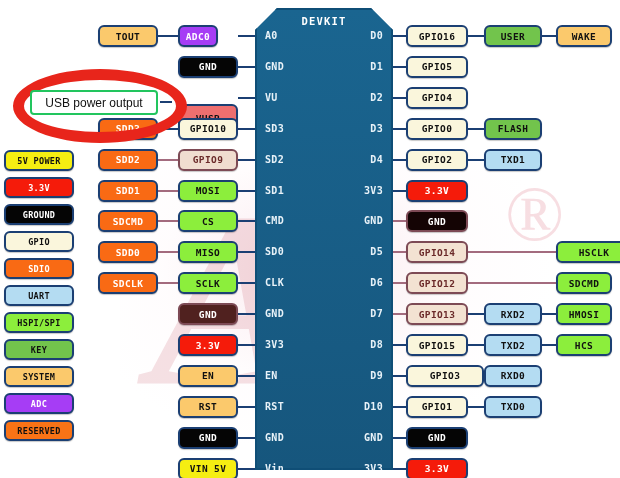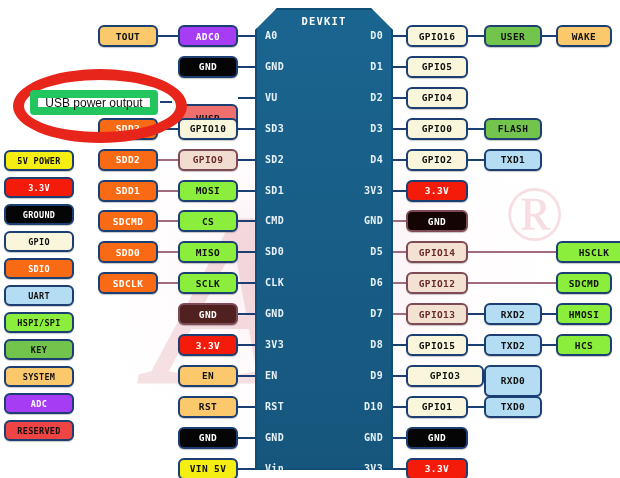--- a/index.html
+++ b/index.html
@@ -96,21 +96,21 @@
     font-size: 8.5px; font-weight: bold;
     letter-spacing: 0.3px;
     box-shadow: 0 1px 1px rgba(0,0,0,0.22);
   }
 
   
   #callout-box {
     position: absolute;
     left: 30px; top: 90px; width: 128px; height: 25px;
     background: #ffffff;
-    border: 8px solid #22c55e;
+    border: 2px solid #22c55e;
     border-radius: 4px;
     display: flex; align-items: center; justify-content: center;
     font-family: "Liberation Sans", sans-serif;
     font-size: 12px; color: #111111;
     z-index: 6;
   }
   #callout-dash {
     position: absolute; left: 160px; top: 101px;
     width: 12px; height: 2px; background: #1b3f73; z-index: 6;
   }
@@ -226,21 +226,21 @@
   <div id="col-left-1">
       <div class="pbox" style="left: 98px; width: 60px; top: 25px; height: 22px; background: rgb(251, 201, 108); color: rgb(17, 17, 17);">TOUT</div>
       <div class="pbox" style="left: 98px; width: 60px; top: 117.7px; height: 22px; background: rgb(249, 106, 20); color: rgb(255, 255, 255);">SDD3</div>
       <div class="pbox" style="left: 98px; width: 60px; top: 148.6px; height: 22px; background: rgb(249, 106, 20); color: rgb(255, 255, 255);">SDD2</div>
       <div class="pbox" style="left: 98px; width: 60px; top: 179.5px; height: 22px; background: rgb(249, 106, 20); color: rgb(255, 255, 255);">SDD1</div>
       <div class="pbox" style="left: 98px; width: 60px; top: 210.4px; height: 22px; background: rgb(249, 106, 20); color: rgb(255, 255, 255);">SDCMD</div>
       <div class="pbox" style="left: 98px; width: 60px; top: 241.3px; height: 22px; background: rgb(249, 106, 20); color: rgb(255, 255, 255);">SDD0</div>
       <div class="pbox" style="left: 98px; width: 60px; top: 272.2px; height: 22px; background: rgb(249, 106, 20); color: rgb(255, 255, 255);">SDCLK</div>
     </div>
   <div id="col-left-2">
-      <div class="pbox" style="left: 178px; width: 60px; top: 25px; height: 22px; background: rgb(166, 61, 245); color: rgb(255, 255, 255);">ADC0</div>
+      <div class="pbox" style="left: 178px; width: 40px; top: 25px; height: 22px; background: rgb(166, 61, 245); color: rgb(255, 255, 255);">ADC0</div>
       <div class="pbox" style="left: 178px; width: 60px; top: 55.9px; height: 22px; background: rgb(5, 5, 5); color: rgb(255, 255, 255);">GND</div>
       <div class="pbox" style="left: 178px; width: 60px; top: 104px; height: 29px; background: rgb(239, 111, 111); color: rgb(17, 17, 17);">VUSB</div>
       <div class="pbox" style="left: 178px; width: 60px; top: 117.7px; height: 22px; background: rgb(250, 246, 220); color: rgb(17, 17, 17);">GPIO10</div>
       <div class="pbox tinted" style="left: 178px; width: 60px; top: 148.6px; height: 22px; background: rgb(240, 221, 208); color: rgb(107, 42, 42);">GPIO9</div>
       <div class="pbox" style="left: 178px; width: 60px; top: 179.5px; height: 22px; background: rgb(140, 238, 60); color: rgb(17, 17, 17);">MOSI</div>
       <div class="pbox" style="left: 178px; width: 60px; top: 210.4px; height: 22px; background: rgb(140, 238, 60); color: rgb(17, 17, 17);">CS</div>
       <div class="pbox" style="left: 178px; width: 60px; top: 241.3px; height: 22px; background: rgb(140, 238, 60); color: rgb(17, 17, 17);">MISO</div>
       <div class="pbox" style="left: 178px; width: 60px; top: 272.2px; height: 22px; background: rgb(140, 238, 60); color: rgb(17, 17, 17);">SCLK</div>
       <div class="pbox tinted" style="left: 178px; width: 60px; top: 303.1px; height: 22px; background: rgb(80, 33, 31); color: rgb(255, 255, 255);">GND</div>
       <div class="pbox" style="left: 178px; width: 60px; top: 334px; height: 22px; background: rgb(245, 27, 10); color: rgb(255, 255, 255);">3.3V</div>
@@ -265,21 +265,21 @@
       <div class="pbox" style="left: 406px; width: 62px; top: 395.8px; height: 22px; background: rgb(250, 246, 220); color: rgb(17, 17, 17);">GPIO1</div>
       <div class="pbox" style="left: 406px; width: 62px; top: 426.7px; height: 22px; background: rgb(5, 5, 5); color: rgb(255, 255, 255);">GND</div>
       <div class="pbox" style="left: 406px; width: 62px; top: 457.6px; height: 22px; background: rgb(245, 27, 10); color: rgb(255, 255, 255);">3.3V</div>
     </div>
   <div id="col-right-2">
       <div class="pbox" style="left: 484px; width: 58px; top: 25px; height: 22px; background: rgb(114, 196, 76); color: rgb(17, 17, 17);">USER</div>
       <div class="pbox" style="left: 484px; width: 58px; top: 117.7px; height: 22px; background: rgb(114, 196, 76); color: rgb(17, 17, 17);">FLASH</div>
       <div class="pbox" style="left: 484px; width: 58px; top: 148.6px; height: 22px; background: rgb(180, 220, 242); color: rgb(17, 17, 17);">TXD1</div>
       <div class="pbox" style="left: 484px; width: 58px; top: 303.1px; height: 22px; background: rgb(180, 220, 242); color: rgb(17, 17, 17);">RXD2</div>
       <div class="pbox" style="left: 484px; width: 58px; top: 334px; height: 22px; background: rgb(180, 220, 242); color: rgb(17, 17, 17);">TXD2</div>
-      <div class="pbox" style="left: 484px; width: 58px; top: 364.9px; height: 32px; background: rgb(180, 220, 242); color: rgb(17, 17, 17);">RXD0</div>
+      <div class="pbox" style="left: 484px; width: 58px; top: 364.9px; height: 22px; background: rgb(180, 220, 242); color: rgb(17, 17, 17);">RXD0</div>
       <div class="pbox" style="left: 484px; width: 58px; top: 395.8px; height: 22px; background: rgb(180, 220, 242); color: rgb(17, 17, 17);">TXD0</div>
     </div>
   <div id="col-right-3">
       <div class="pbox" style="left: 556px; width: 56px; top: 25px; height: 22px; background: rgb(251, 201, 108); color: rgb(17, 17, 17);">WAKE</div>
       <div class="pbox" style="left: 556px; width: 76px; top: 241.3px; height: 22px; background: rgb(140, 238, 60); color: rgb(17, 17, 17);">HSCLK</div>
       <div class="pbox" style="left: 556px; width: 56px; top: 272.2px; height: 22px; background: rgb(140, 238, 60); color: rgb(17, 17, 17);">SDCMD</div>
       <div class="pbox" style="left: 556px; width: 56px; top: 303.1px; height: 22px; background: rgb(140, 238, 60); color: rgb(17, 17, 17);">HMOSI</div>
       <div class="pbox" style="left: 556px; width: 56px; top: 334px; height: 22px; background: rgb(140, 238, 60); color: rgb(17, 17, 17);">HCS</div>
     </div>
 
@@ -287,20 +287,20 @@
       <div class="lgd" style="background: rgb(245, 238, 18); color: rgb(17, 17, 17);">5V POWER</div>
       <div class="lgd" style="background: rgb(245, 27, 10); color: rgb(255, 255, 255);">3.3V</div>
       <div class="lgd" style="background: rgb(5, 5, 5); color: rgb(255, 255, 255);">GROUND</div>
       <div class="lgd" style="background: rgb(250, 246, 220); color: rgb(17, 17, 17);">GPIO</div>
       <div class="lgd" style="background: rgb(249, 106, 20); color: rgb(255, 255, 255);">SDIO</div>
       <div class="lgd" style="background: rgb(180, 220, 242); color: rgb(17, 17, 17);">UART</div>
       <div class="lgd" style="background: rgb(140, 238, 60); color: rgb(17, 17, 17);">HSPI/SPI</div>
       <div class="lgd" style="background: rgb(114, 196, 76); color: rgb(17, 17, 17);">KEY</div>
       <div class="lgd" style="background: rgb(251, 201, 108); color: rgb(17, 17, 17);">SYSTEM</div>
       <div class="lgd" style="background: rgb(166, 61, 245); color: rgb(255, 255, 255);">ADC</div>
-      <div class="lgd" style="background: #ef4444; color: rgb(17, 17, 17); text-align: center;">RESERVED</div>
+      <div class="lgd" style="background: #f97316; color: rgb(17, 17, 17); text-align: center;">RESERVED</div>
     </div>
 
   <div id="callout-box">USB power output</div>
   <div id="callout-dash"></div>
   <div id="ellipse"></div>
 
 </div>
 
 </body></html>

